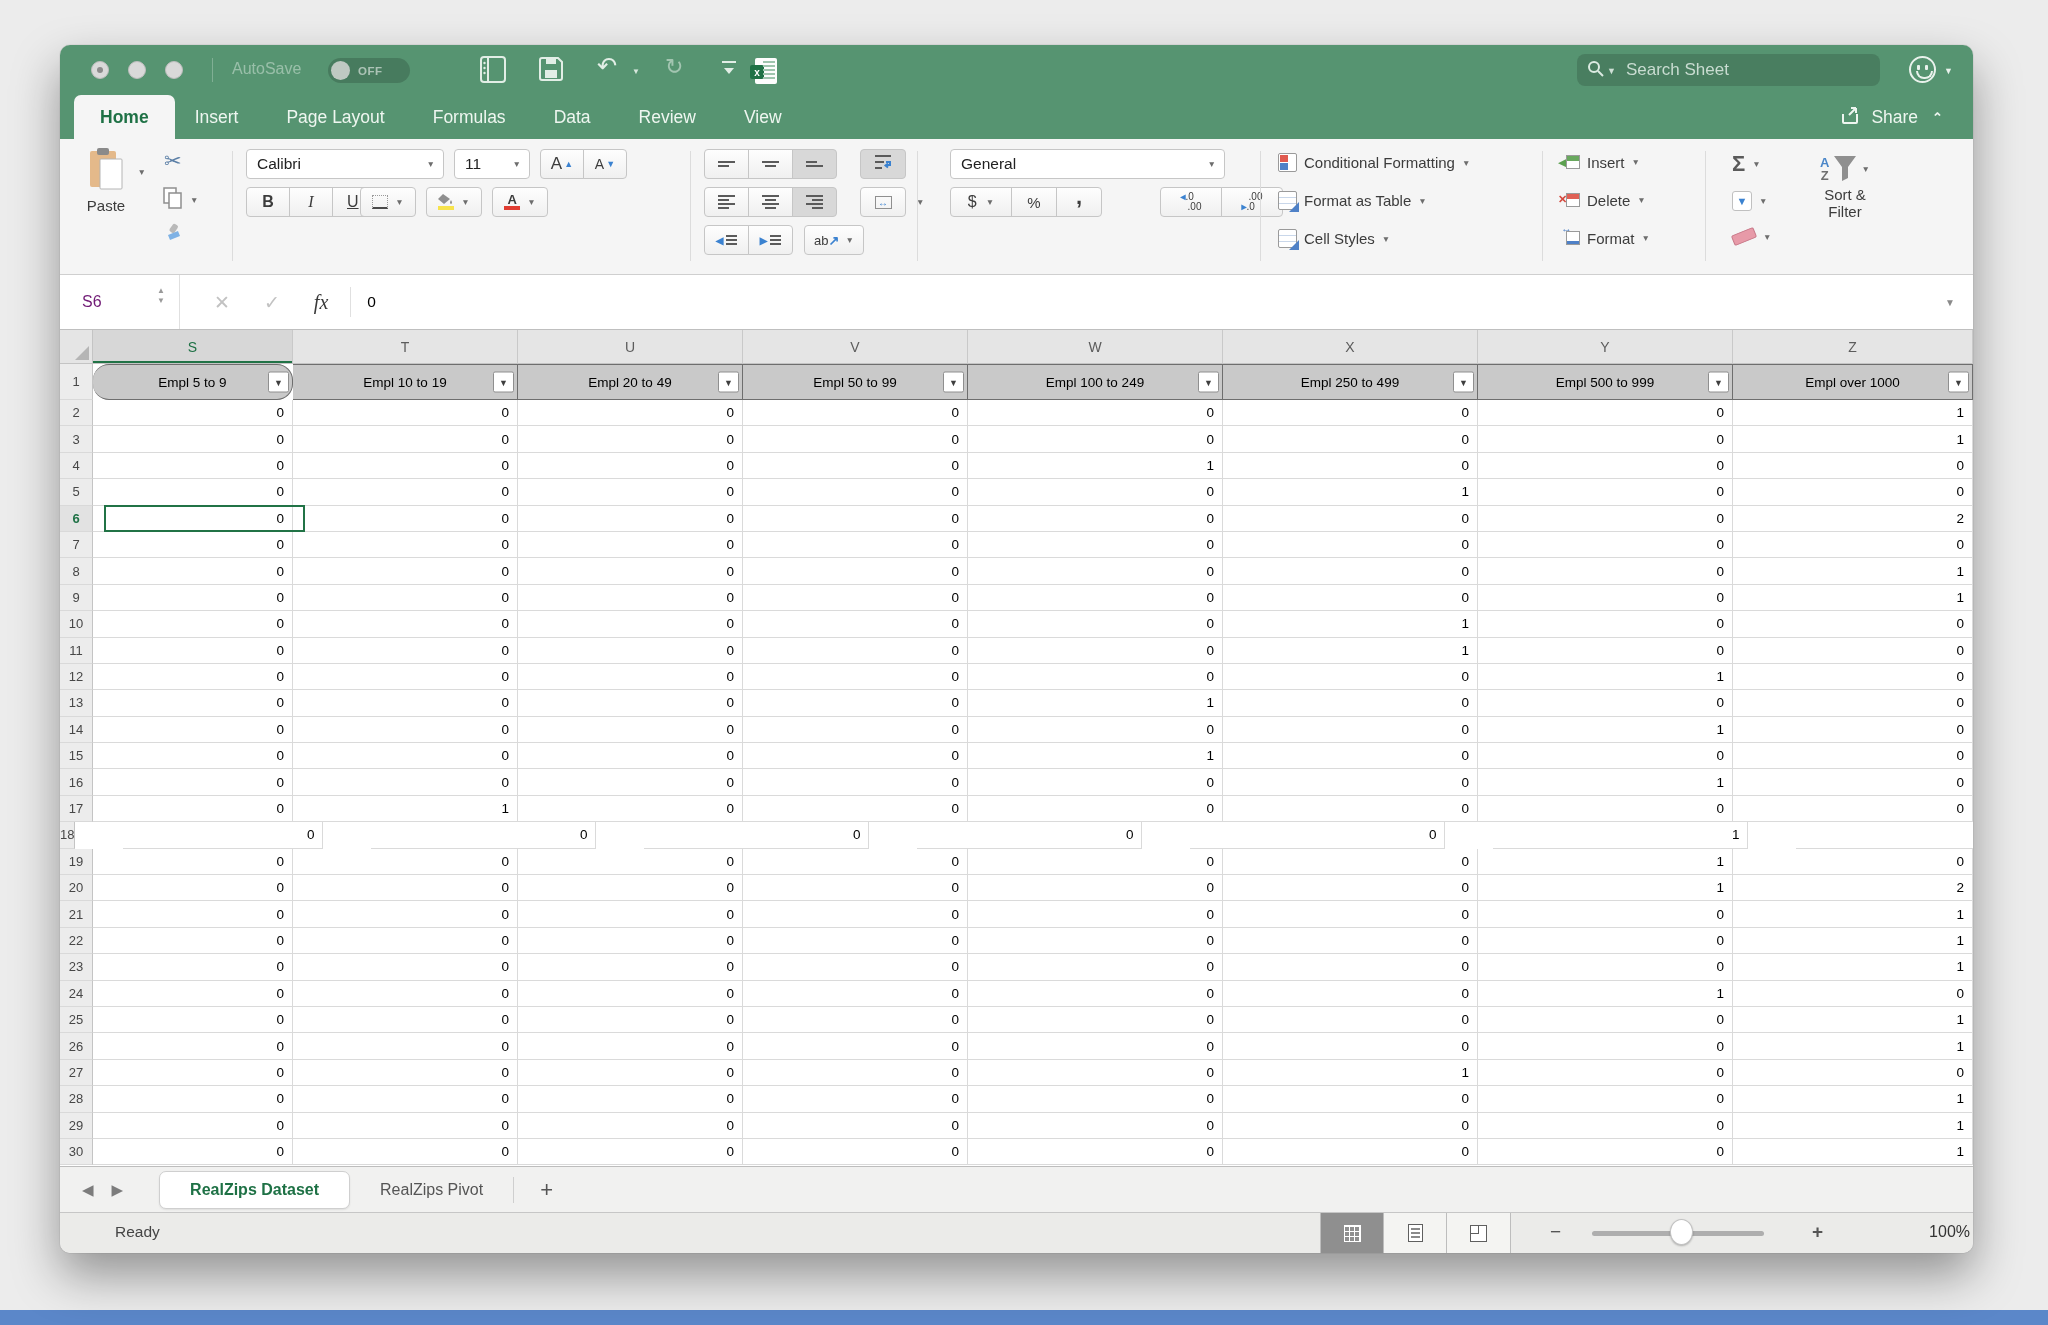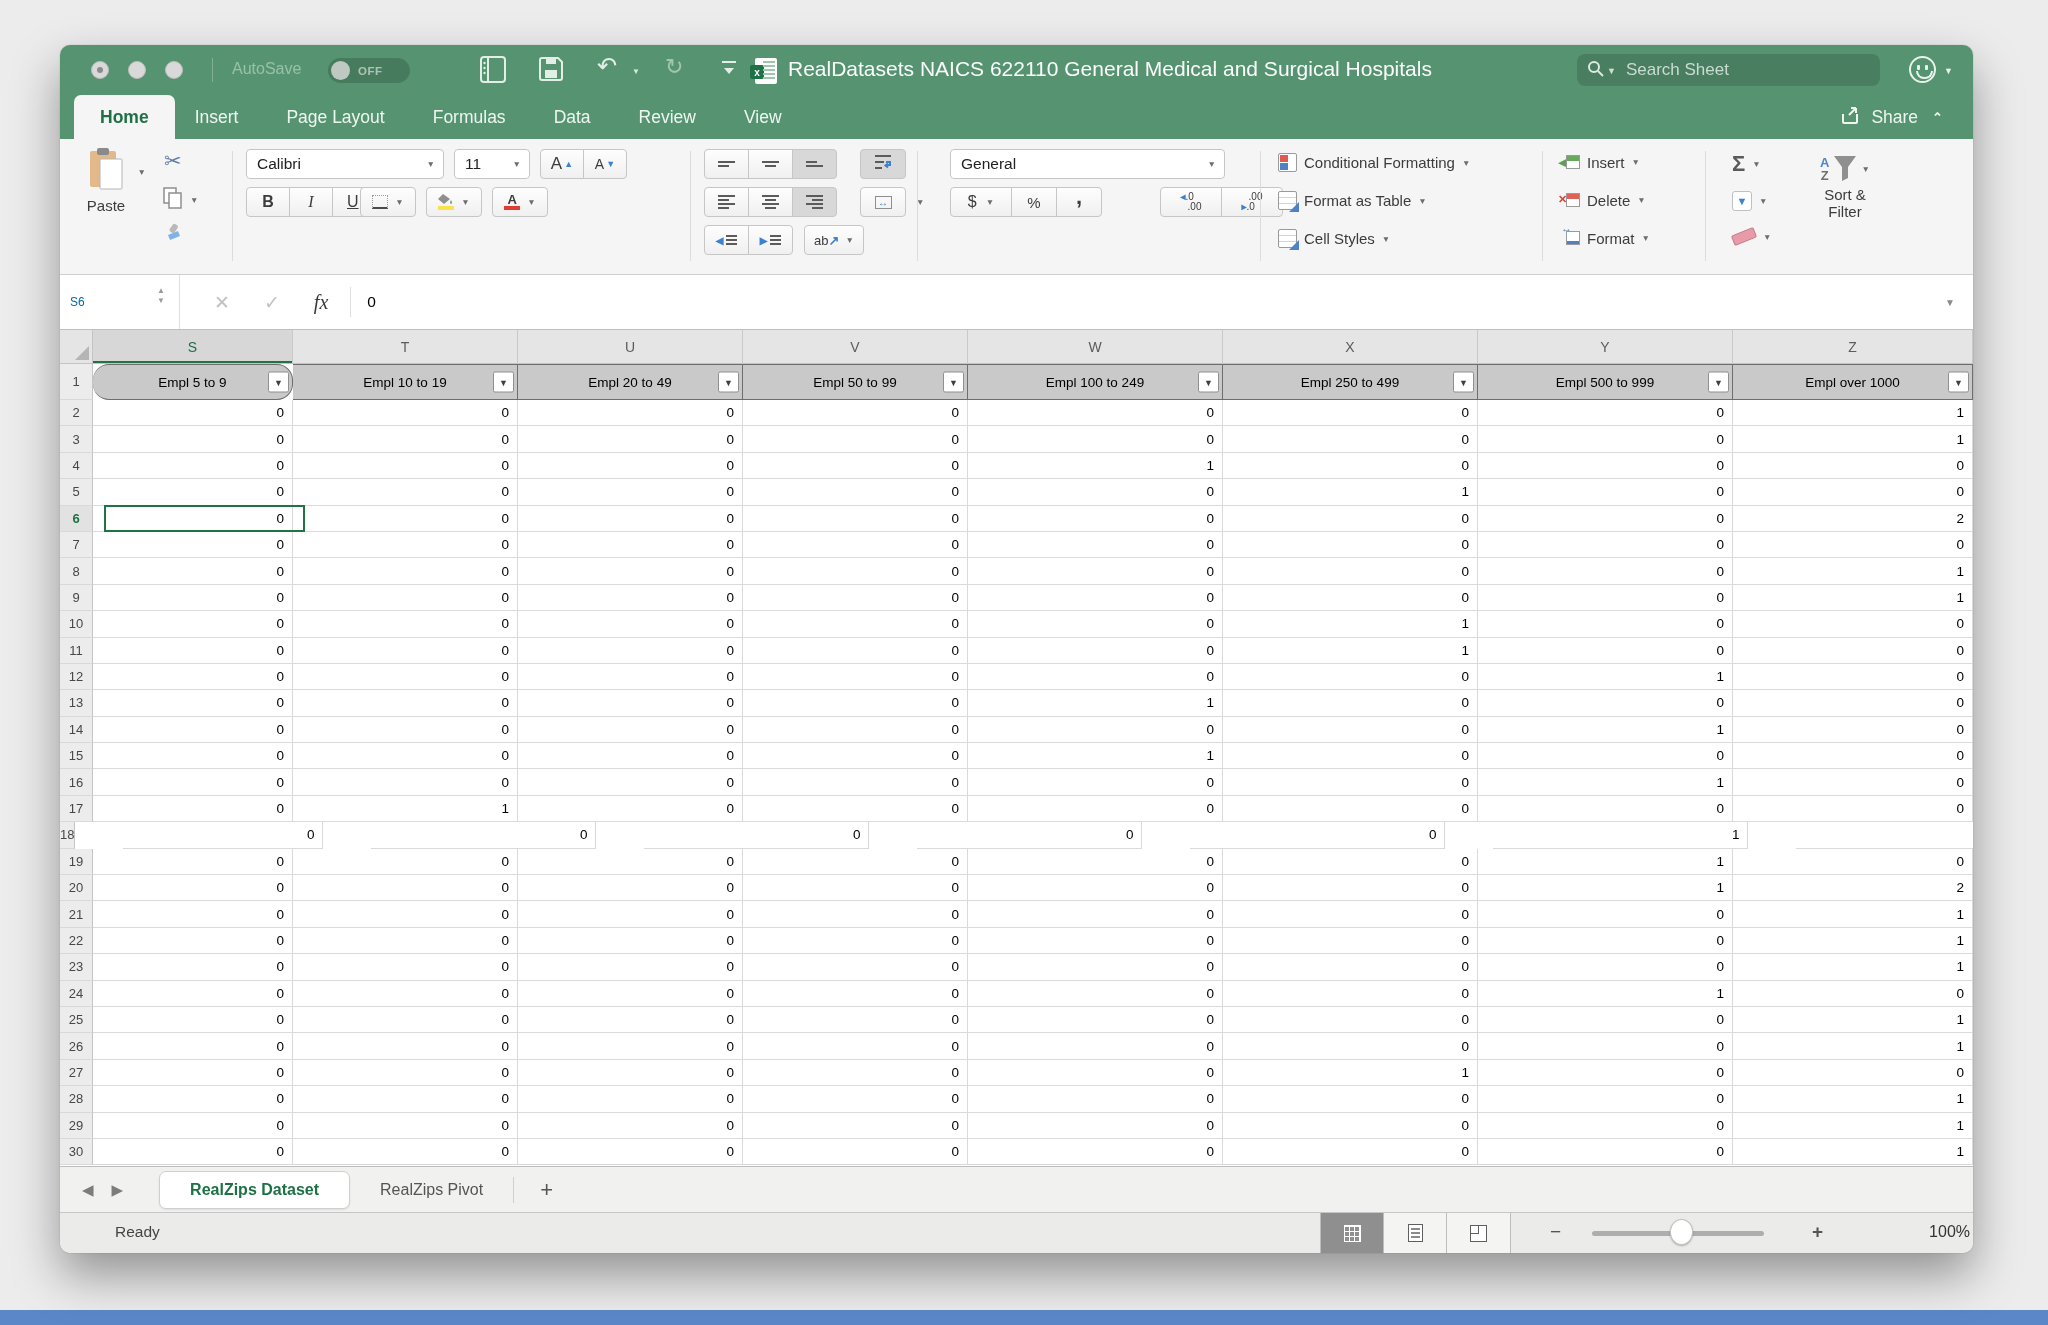--- a/index.html
+++ b/index.html
@@ -76,21 +76,21 @@
   .cellic.ins .grid{background:linear-gradient(#69a85e 0 5px,#fff 5px)}
   .cellic.ins::before{content:"◀";position:absolute;left:-2px;top:3px;font-size:11px;color:#5ca150}
   .cellic.del .grid{background:linear-gradient(#e06156 0 5px,#fff 5px)}
   .cellic.del::before{content:"✕";position:absolute;left:-2px;top:2px;font-size:11px;font-weight:700;color:#d44a3f}
   .cellic.fmt .grid{background:linear-gradient(#fff 0 9px,#4f81c7 9px)}
   .cellic.fmt::before{content:"↔";position:absolute;left:1px;top:-7px;font-size:11px;color:#4f81c7}
 
   
   .fbar{position:absolute;top:230px;left:0;width:100%;height:55px;background:#fff;border-bottom:1px solid #bfbfbf;display:flex;align-items:center}
   .namebox{width:120px;height:100%;position:relative;display:flex;align-items:center;border-right:1px solid #e0e0e0}
-  .namebox .ref{font-size:12px;color:#0369a1;margin-left:10px}
+  .namebox .ref{font-size:16px;color:#701a75;margin-left:22px}
   .stepper{position:absolute;right:14px;top:12px;display:flex;flex-direction:column;gap:2px;color:#9a9a9a;font-size:8px;line-height:8px}
   .fbtn{font-size:19px;color:#c2c2c2;margin-left:34px}
   .fx{font-family:"Liberation Serif",serif;font-style:italic;font-size:20px;color:#3a3a3a;margin-left:34px}
   .fdiv{width:1px;height:30px;background:#e0e0e0;margin-left:22px}
   .fval{font-size:15.5px;color:#000;margin-left:16px}
   .fbar .enddd{position:absolute;right:18px;font-size:10px;color:#8a8a8a}
 
   
   #grid{position:absolute;top:285px;left:0;width:1913px;height:836px;background:#fff;overflow:hidden}
   .gr{display:flex}
@@ -173,21 +173,20 @@
     <span class="tb-ic" style="left:537px;font-size:24px;top:7px">↶</span>
     <span class="tb-dd" style="left:572px">▼</span>
     <span class="tb-ic" style="left:605px;font-size:22px;top:9px;opacity:.5">↻</span>
     <span class="tb-ic" style="left:660px;top:15px">
       <svg width="18" height="16" viewBox="0 0 18 16">
           <line x1="2" y1="2" x2="16" y2="2" stroke="#eef6f0" stroke-width="2"></line>
           <path d="M4 8 L14 8 L9 14 Z" fill="#eef6f0"></path>
         </svg>
     </span>
     <span class="doc-ic"></span>
-    <span class="win-title">RealDatasets NAICS 622110 General Medical and Surgical Hospitals</span>
     <span class="searchbox">
       <span class="mag">
         <svg width="17" height="17" viewBox="0 0 17 17">
             <circle cx="7" cy="7" r="5" fill="none" stroke="#dcebe2" stroke-width="2"></circle>
             <line x1="11" y1="11" x2="16" y2="16" stroke="#dcebe2" stroke-width="2"></line>
           </svg>
       </span>
       <span class="chev">▼</span>
       <span class="ph">Search Sheet</span>
     </span>

